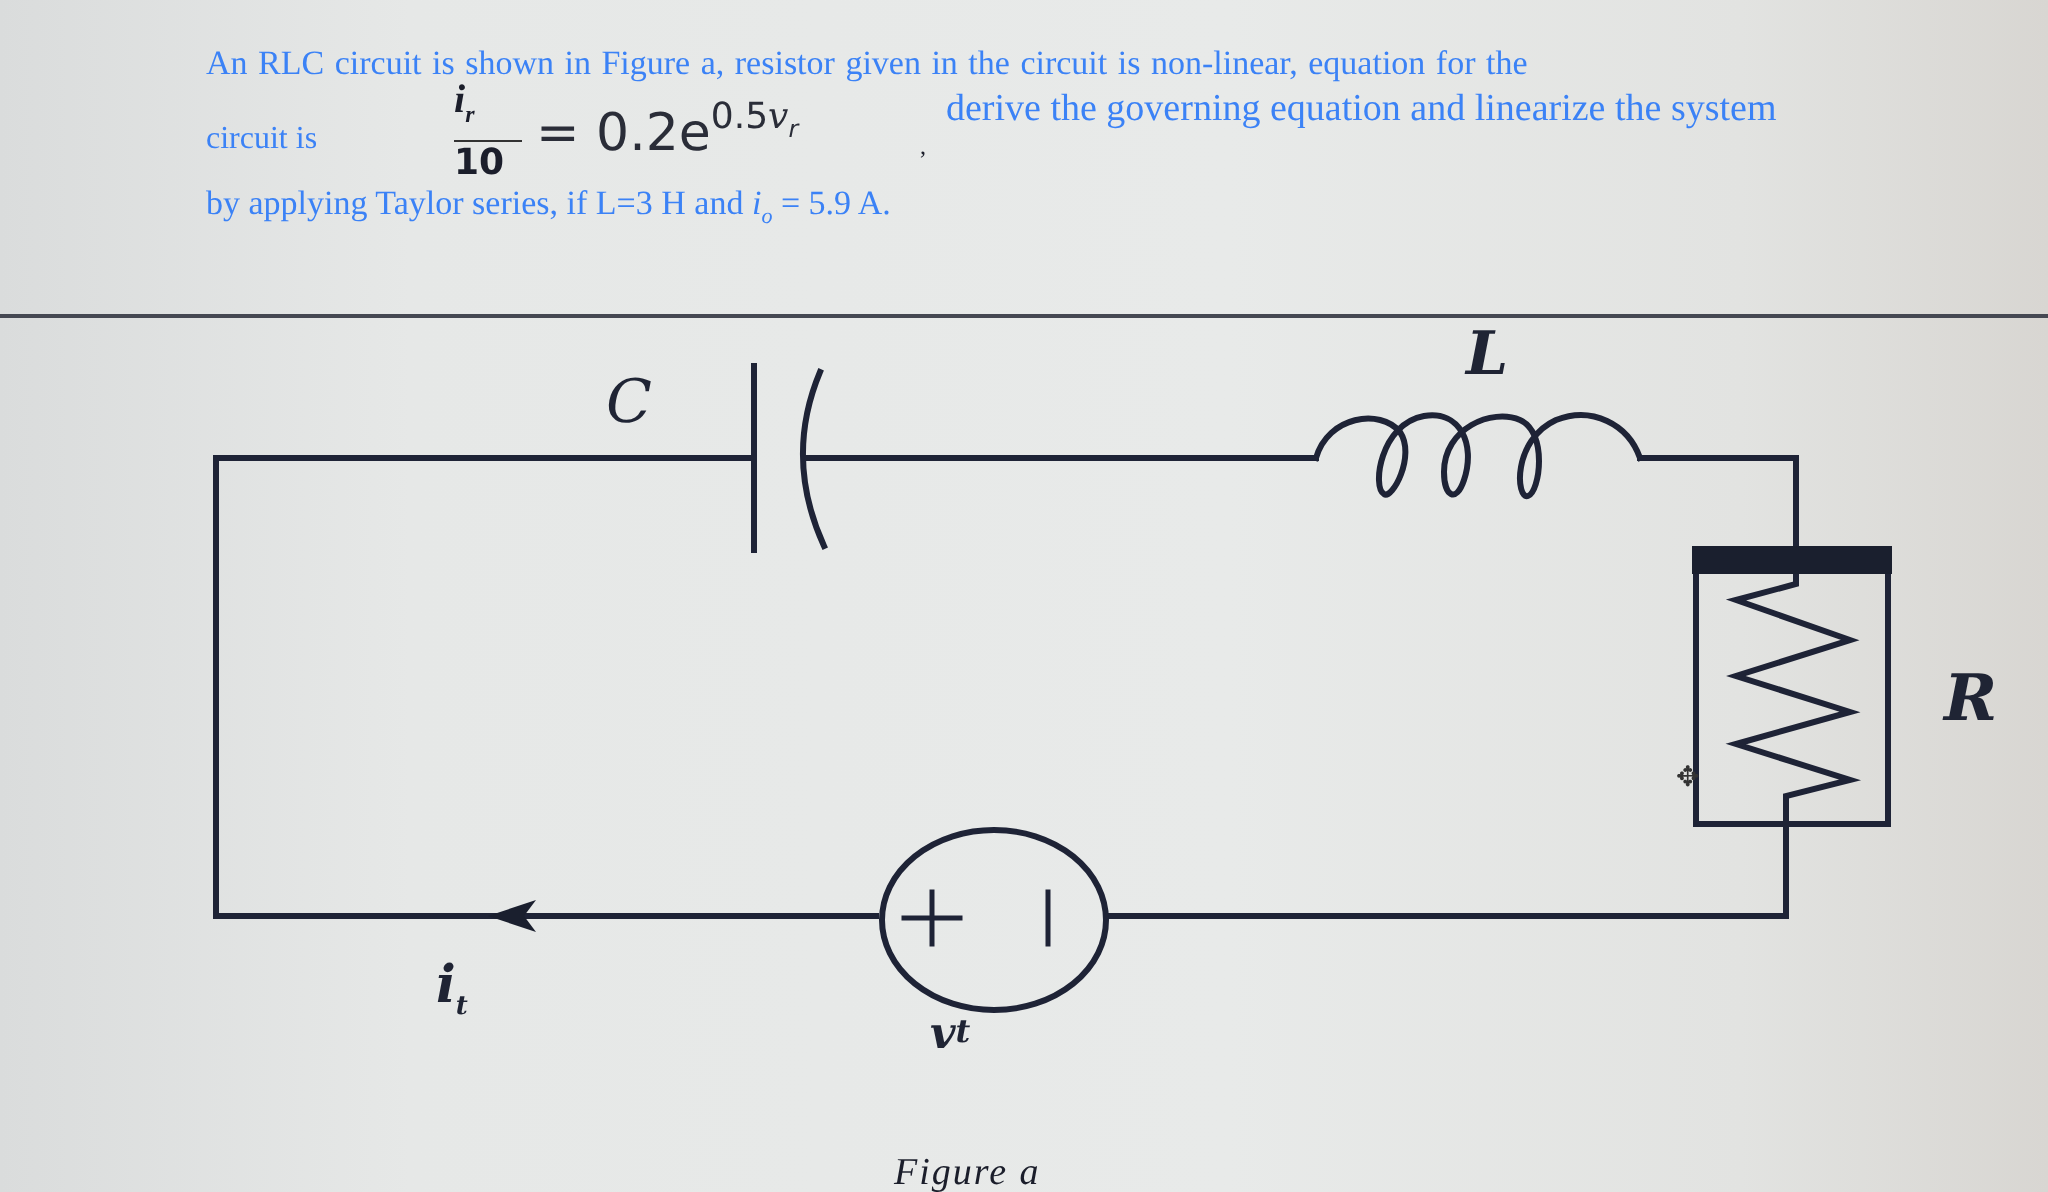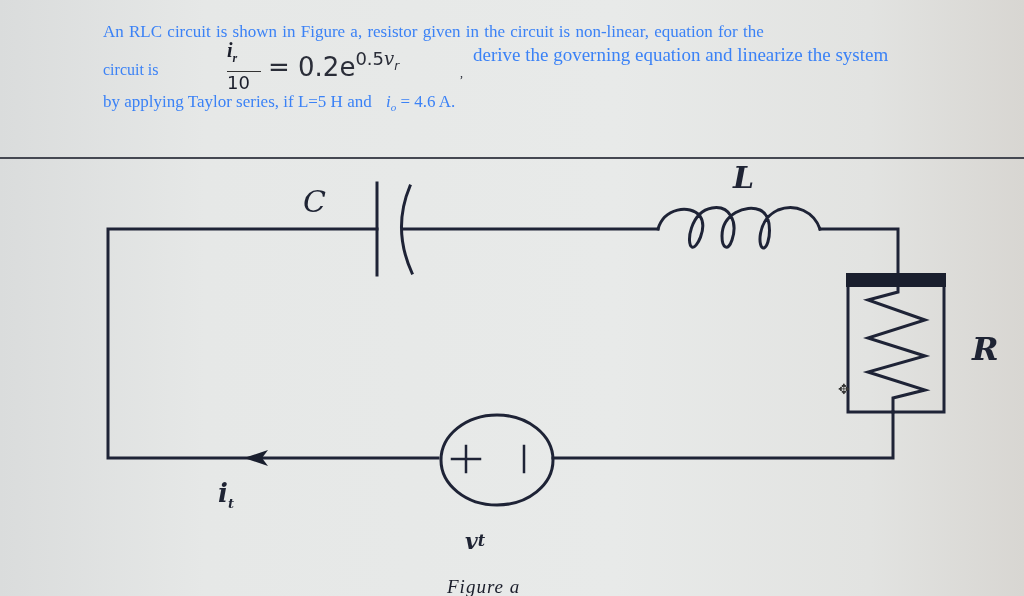--- a/index.html
+++ b/index.html
@@ -11,36 +11,36 @@
   }
   .problem { position: absolute; left: 0; top: 0; width: 1024px; height: 158px; }
   .line { position: absolute; font-size: 17px; white-space: nowrap; color: #3b82f6; }
   #l1 { left: 103px; top: 22px; word-spacing: 1px; }
   #l2a { left: 103px; top: 61px; font-size: 16px; }
   #l2b { left: 473px; top: 44px; font-size: 19px; }
   #l3 { left: 103px; top: 92px; }
   .frac { position: absolute; left: 227px; top: 40px; width: 34px; text-align: left; }
   .frac .num { display: block; font-style: italic; font-size: 20px; line-height: 20px; font-weight: bold; }
   .frac .bar { display: block; height: 1px; background: #333; margin: 3px 0 2px 0; }
-  .frac .den { display: block; font-size: 18px; line-height: 18px; font-weight: normal; font-family: "DejaVu Sans", sans-serif;}
+  .frac .den { display: block; font-size: 18px; line-height: 18px; font-weight: bold; font-family: "DejaVu Sans", sans-serif;}
   .eq { position: absolute; left: 268px; top: 52px; font-size: 26px; font-family: "DejaVu Sans", sans-serif; color: #2a2d38;}
   .eq .exp { position: relative; top: -11px; font-size: 18px; margin-top: 44px; }
   .eq i { font-family: "DejaVu Serif", serif; }
   .comma { position: absolute; left: 460px; top: 66px; font-size: 12px; }
-  .io { font-style: italic; margin-left: 10px; }
+  .io { font-style: italic; }
   .io sub { font-size: 11px; }
   .divider { position: absolute; left: 0; top: 157px; width: 1024px; height: 2px; background: #454852; }
   svg.circuit { position: absolute; left: 0; top: 0; }
   .lbl { position: absolute; font-family: "DejaVu Serif", serif; font-style: italic; font-weight: bold; color: #1f2434; }
   #lblC { left: 303px; top: 184px; font-size: 30px; font-weight: normal; }
   #lblL { left: 733px; top: 160px; font-size: 30px; }
   #lblR { left: 972px; top: 330px; font-size: 32px; }
   #lblI { left: 218px; top: 478px; font-size: 26px; }
   #lblI sub { font-size: 13px; }
-  #lblV { left: 465px; top: 528px; font-size: 22px; text-align: right; }
+  #lblV { left: 465px; top: 504px; font-size: 22px; text-align: right; }
   #lblV sub { font-size: 16px; position: relative; top: -3px; vertical-align: baseline; }
   #fig { position: absolute; left: 447px; top: 576px; font-size: 19px; font-style: italic; letter-spacing: 1px; font-family: "Liberation Serif", serif; }
   .cursor { position: absolute; left: 838px; top: 381px; font-size: 14px; color: #333; font-family: "DejaVu Sans", sans-serif; }
 </style>
 </head>
 <body>
 
 <div class="problem">
   <div class="line" id="l1">An RLC circuit is shown in Figure a, resistor given in the circuit is non-linear,  equation for the</div>
   <div class="line" id="l2a">circuit is</div>
@@ -48,23 +48,23 @@
     <span class="num"><span>i</span><sub style="font-size:12px">r</sub></span>
     <span class="bar"></span>
     <span class="den">10</span>
   </div>
   <div class="eq">
     <span>= 0.2e</span><span class="exp"><span>0.5</span><i>v</i><sub style="font-size:12px;font-style:italic">r</sub></span>
   </div>
   <div class="comma">,</div>
   <div class="line" id="l2b">derive the governing equation and linearize the system</div>
   <div class="line" id="l3">
-    <span>by applying Taylor series, if L=5 H and</span>
+    <span>by applying Taylor series, if L=3 H and</span>
     <span class="io"><span>i</span><sub>o</sub></span>
-    <span>= 4.6 A.</span>
+    <span>= 5.9 A.</span>
   </div>
 </div>
 
 <div class="divider"></div>
 
 <svg class="circuit" width="1024" height="596">
   <g stroke="#1e2336" stroke-width="3" fill="none" stroke-linecap="square">
 
     <polyline points="377,229 108,229 108,458 438,458"></polyline>
 

